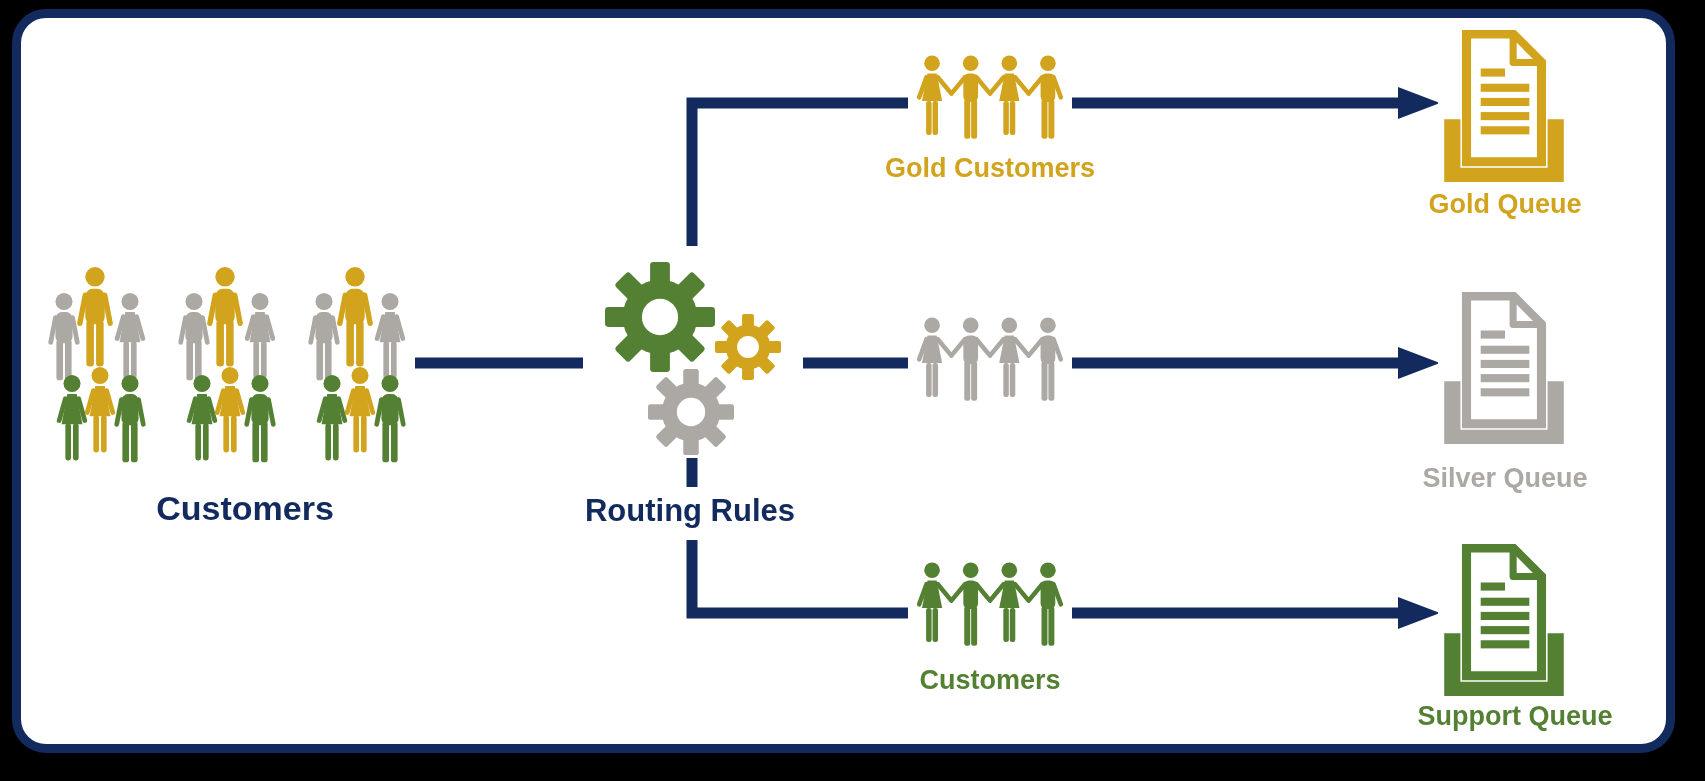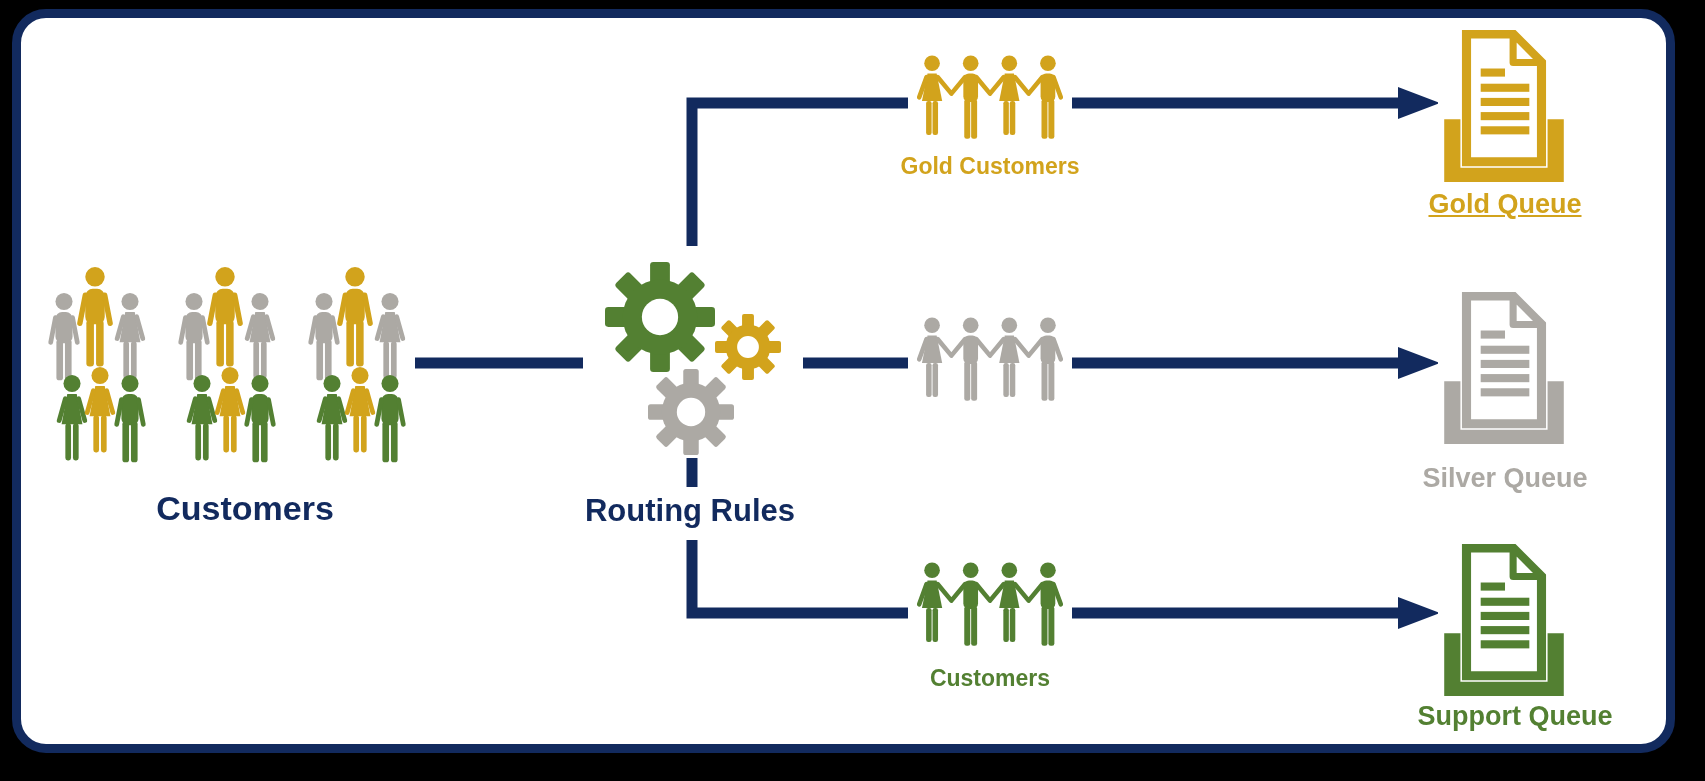--- a/index.html
+++ b/index.html
@@ -13,21 +13,21 @@
   }
   .connectors{position:absolute;left:0;top:0;z-index:1;}
   .node{position:absolute;z-index:2;background:#fff;display:flex;align-items:center;justify-content:center;}
   .lbl{position:absolute;z-index:3;background:#fff;text-align:center;font-weight:bold;line-height:1.1;}
   .navy{color:#122A5E;}
   .c-gold{color:#D2A31C;}
   .c-silver{color:#ACA9A4;}
   .c-green{color:#538032;}
   .src-label{font-size:34px;}
   .router-label{font-size:31px;}
-  .branch-label{font-size:23px;}
+  .branch-label{font-size:27px;}
   .queue-label{font-size:27px;}
   svg.icon{display:block;}
 </style>
 </head>
 <body>
 
 <div class="stage">
 
   <svg width="0" height="0" style="position:absolute" aria-hidden="true">
     <defs>
@@ -154,21 +154,21 @@
     <svg class="icon c-gold" width="160" height="92" viewBox="0 0 174 100">
       <use href="#family" width="174" height="100"></use>
     </svg>
   </div>
   <div class="lbl c-gold branch-label" style="left:860px;top:154px;width:260px;">Gold Customers</div>
   <div class="node" style="left:1438px;top:30px;width:132px;height:152px;">
     <svg class="icon c-gold" width="132" height="152" viewBox="0 0 130 150">
       <use href="#docqueue" width="130" height="150"></use>
     </svg>
   </div>
-  <div class="lbl c-gold queue-label" style="left:1375px;top:190px;width:260px;text-decoration:underline;">Gold Queue</div>
+  <div class="lbl c-gold queue-label" style="left:1375px;top:190px;width:260px;">Gold Queue</div>
 
   <div class="node" style="left:908px;top:308px;width:164px;height:110px;">
     <svg class="icon c-silver" width="160" height="92" viewBox="0 0 174 100">
       <use href="#family" width="174" height="100"></use>
     </svg>
   </div>
   <div class="node" style="left:1438px;top:292px;width:132px;height:152px;">
     <svg class="icon c-silver" width="132" height="152" viewBox="0 0 130 150">
       <use href="#docqueue" width="130" height="150"></use>
     </svg>

